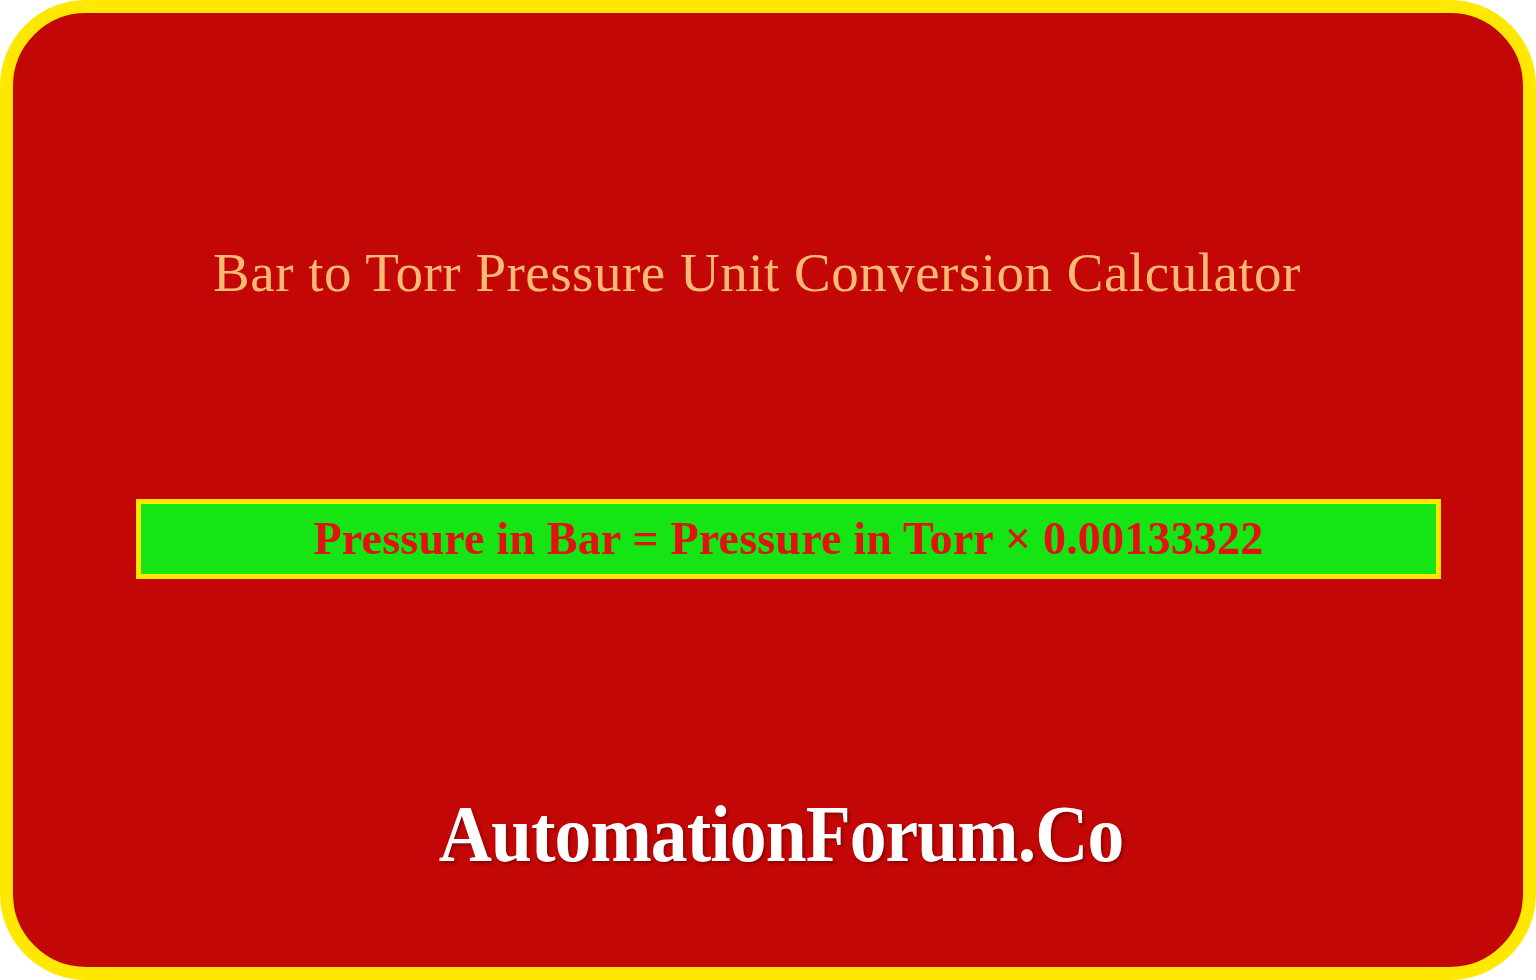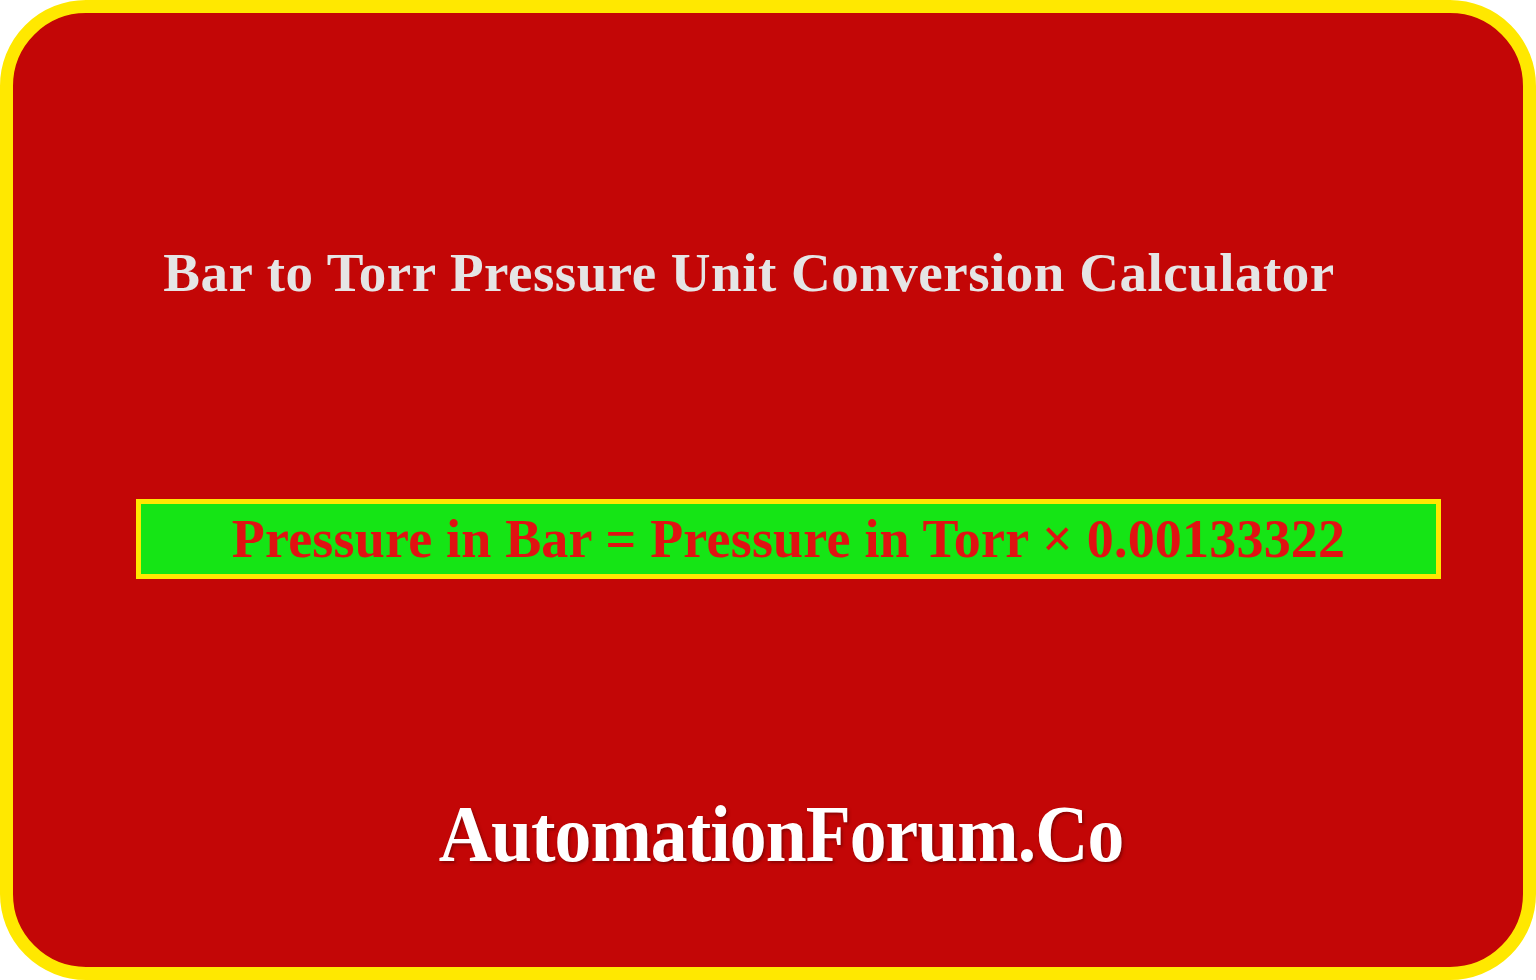--- a/index.html
+++ b/index.html
@@ -25,27 +25,27 @@
     box-sizing: border-box;
     background: #c30606;
     border: 13px solid #ffe800;
     border-radius: 86px;
     overflow: hidden;
   }
 
   
   #title {
     position: absolute;
-    left: 140px;
+    left: 148px;
     top: 188px;
     width: 1192px;
     text-align: center;
-    color: #e5e5e5;
+    color: #fdba74;
     font-family: "Liberation Serif", "DejaVu Serif", serif;
-    font-weight: bold;
+    font-weight: normal;
     font-size: 55px;
     line-height: 70px;
     letter-spacing: 0.5px;
     white-space: normal;
   }
 
   
   #formula-box {
     position: absolute;
     left: 123px;
@@ -56,21 +56,21 @@
     background: #15e515;
     border: 5px solid #ffe800;
     display: flex;
     align-items: center;
     justify-content: center;
   }
   #formula-text {
     color: #e01212;
     font-family: "Liberation Serif", "DejaVu Serif", serif;
     font-weight: bold;
-    font-size: 54px;
+    font-size: 46px;
     line-height: 52px;
     white-space: nowrap;
     letter-spacing: 0.2px;
   }
 
   
   #watermark {
     position: absolute;
     left: 0px;
     top: 776px;

